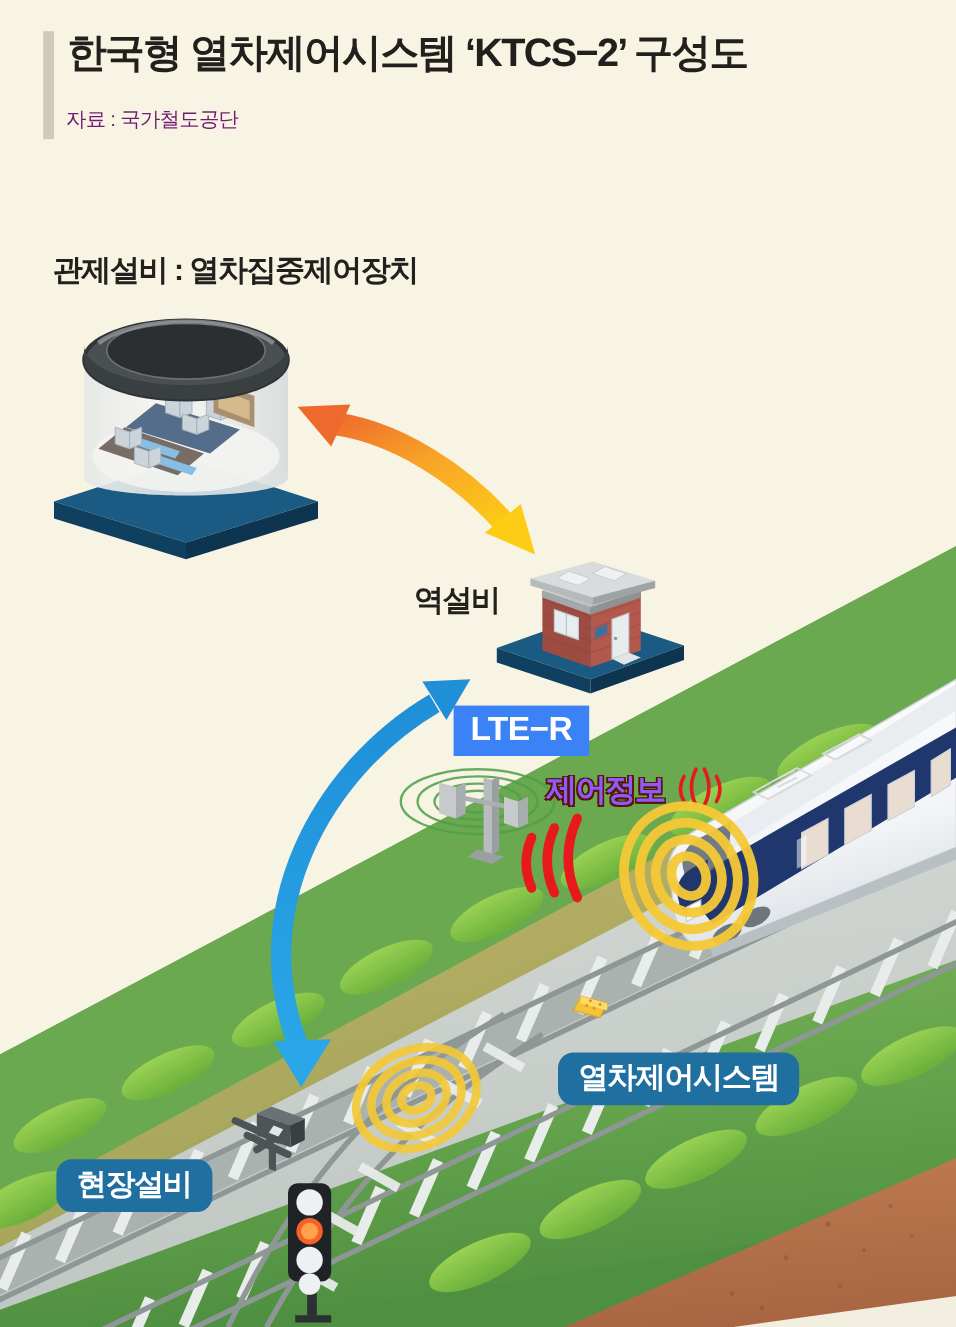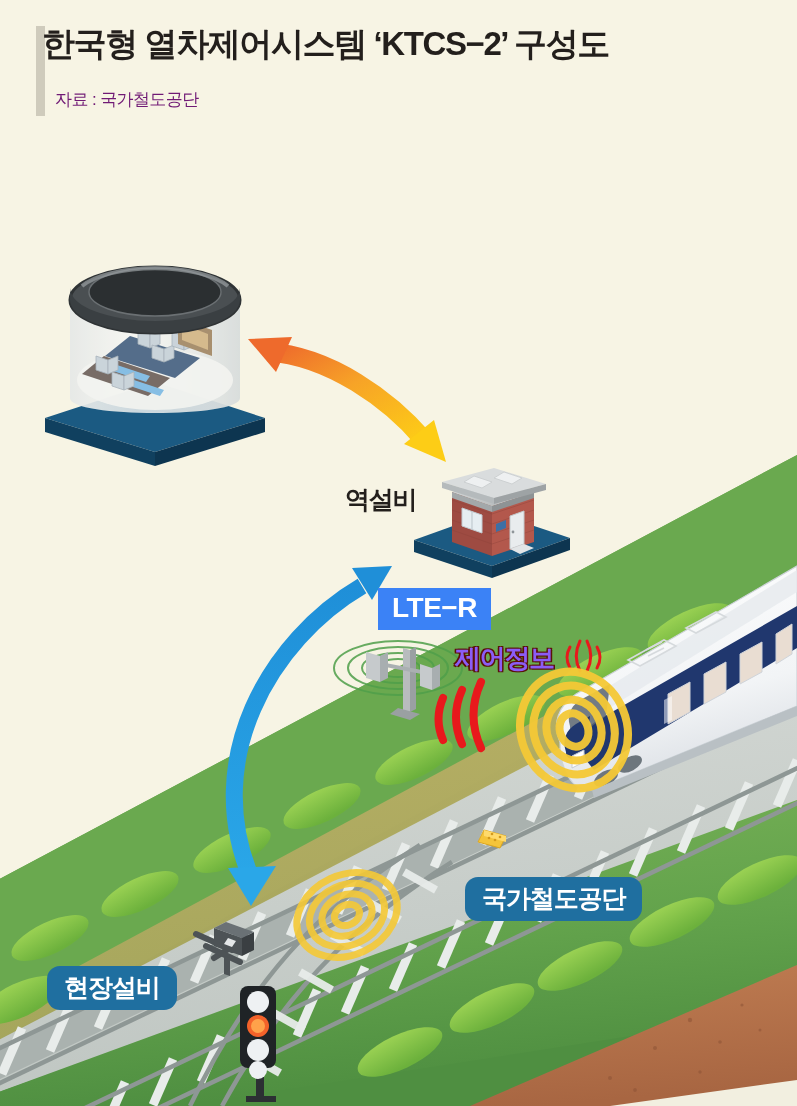--- a/index.html
+++ b/index.html
@@ -9,21 +9,21 @@
     font-family:"Liberation Sans","DejaVu Sans",sans-serif;
     overflow:hidden;
     position:relative;
   }
   #stage{position:relative;width:797px;height:1106px;overflow:hidden;background:#f7f4e4;}
 
   
   .header{position:absolute;left:0;top:0;width:797px;height:140px;z-index:40;}
   .title-bar{position:absolute;left:36px;top:26px;width:9px;height:90px;background:#cfcbbc;}
   .title{
-    position:absolute;left:42px;top:24px;
+    position:absolute;left:56px;top:24px;
     font-size:33px;font-weight:700;letter-spacing:-1.4px;
     color:#231f1c;white-space:nowrap;line-height:1.2;
   }
   .subtitle{
     position:absolute;left:55px;top:88px;
     font-size:17px;font-weight:400;letter-spacing:-0.6px;
     color:#701a75;white-space:nowrap;
   }
 
   
@@ -475,30 +475,31 @@
 
     </g>
   </svg>
 
   <div class="header">
     <div class="title-bar"></div>
     <div class="title">한국형 열차제어시스템 ‘KTCS−2’ 구성도</div>
     <div class="subtitle">자료 : 국가철도공단</div>
   </div>
 
+  <div class="lbl lbl-plain" id="lbl-control">관제설비 : 열차집중제어장치</div>
 
   <div class="lbl lbl-plain" id="lbl-station">역설비</div>
 
   <div class="lbl" id="lbl-lter">
     <span class="lbl-lte">LTE−R</span>
   </div>
 
   <div class="lbl lbl-red" id="lbl-ctrlinfo">제어정보</div>
 
   <div class="lbl" id="lbl-field">
     <span class="lbl-chip">현장설비</span>
   </div>
 
   <div class="lbl" id="lbl-tcs">
-    <span class="lbl-chip">국가철도공단</span>
+    <span class="lbl-chip">열차제어시스템</span>
   </div>
 
 </div>
 
 </body></html>

